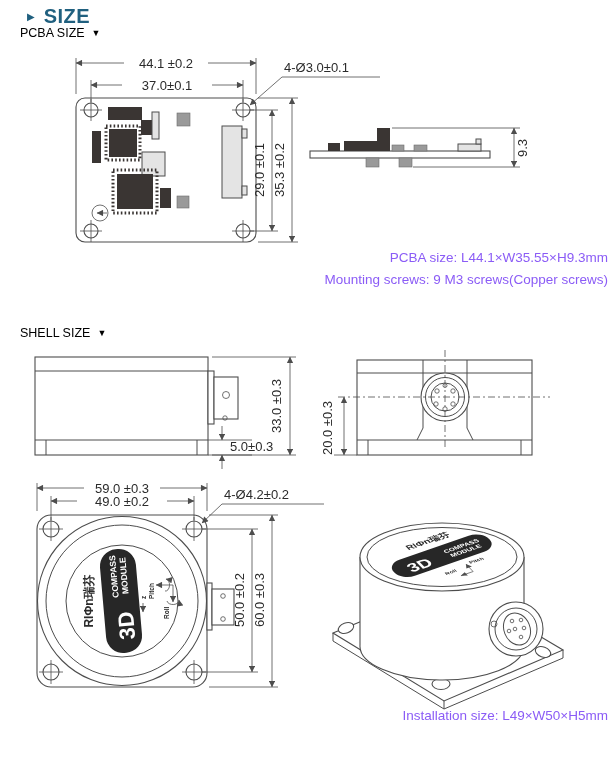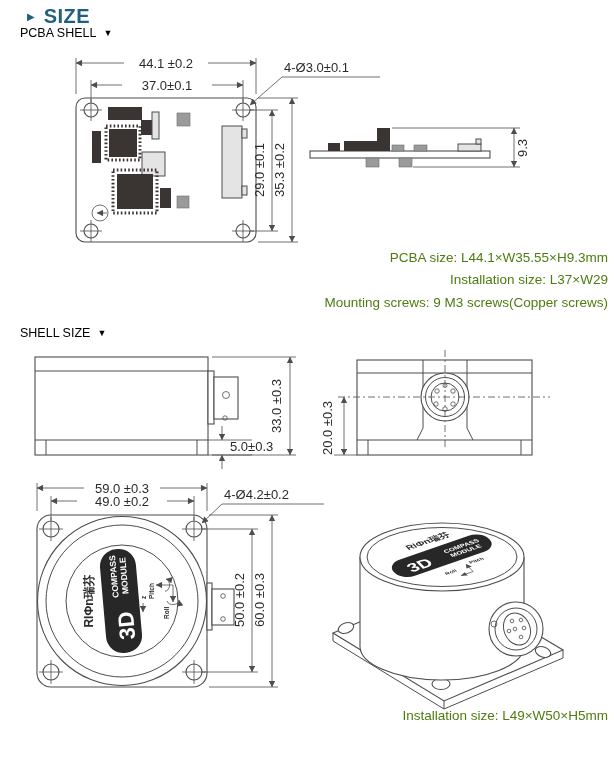--- a/index.html
+++ b/index.html
@@ -5,21 +5,21 @@
   html,body{margin:0;padding:0;background:#fff;}
   .page{position:relative;width:614px;height:772px;background:#ffffff;
         font-family:"Liberation Sans",sans-serif;overflow:hidden;color:#1a1a1a;}
   .hdr{position:absolute;top:5px;left:27px;display:flex;align-items:center;gap:9px;}
   .hdr .tri{color:#20607f;font-size:10px;line-height:1;}
   .hdr .ttl{color:#20607f;font-weight:bold;font-size:20px;letter-spacing:.5px;}
   .seclbl{position:absolute;left:20px;font-size:12.5px;color:#000;display:flex;align-items:center;gap:7px;}
   .seclbl .dn{font-size:9px;color:#000;}
   .lbl-pcba{top:26px;}
   .lbl-shell{top:326px;}
-  .caps{position:absolute;right:6px;text-align:right;font-size:13.5px;line-height:22.4px;color:#4d7c0f;}
+  .caps{position:absolute;right:6px;text-align:right;font-size:13.5px;line-height:22.4px;color:#8b5cf6;}
   .caps-pcba{top:247px;}
   .caps-shell{top:705px;}
   svg{position:absolute;left:0;top:0;}
   svg text{font-family:"Liberation Sans",sans-serif;font-size:13px;fill:#2b2b2b;}
   .ln{stroke:#4d4d4d;stroke-width:1;fill:none;}
   .thin{stroke:#4d4d4d;stroke-width:.8;fill:none;}
   .dash{stroke:#4d4d4d;stroke-width:.8;fill:none;stroke-dasharray:7 3 2 3;}
   .dk{fill:#3a3533;stroke:none;}
   .gy{fill:#9a9a9a;stroke:#6b6b6b;stroke-width:.6;}
   .lg{fill:#e4e4e4;stroke:#4d4d4d;stroke-width:1;}
@@ -33,21 +33,21 @@
 <body>
 
 <div class="page">
 
   <div class="hdr">
     <span class="tri">▶</span>
     <span class="ttl">SIZE</span>
   </div>
 
   <div class="seclbl lbl-pcba">
-    <span>PCBA SHELL</span>
+    <span>PCBA SIZE</span>
     <span class="dn">▼</span>
   </div>
 
   <div class="seclbl lbl-shell">
     <span>SHELL SIZE</span>
     <span class="dn">▼</span>
   </div>
 
   <svg width="614" height="772" viewBox="0 0 614 772">
     <defs>
@@ -302,21 +302,20 @@
         <circle cx="521" cy="637" r="1.8" class="thin"></circle>
         <circle cx="515" cy="629" r="1.8" class="thin"></circle>
         <circle cx="524" cy="628" r="1.8" class="thin"></circle>
         <circle cx="494" cy="624" r="3" class="thin"></circle>
       </g>
     </g>
   </svg>
 
   <div class="caps caps-pcba">
     <div>PCBA size: L44.1×W35.55×H9.3mm</div>
-    <div>Installation size: L37×W29</div>
     <div>Mounting screws: 9 M3 screws(Copper screws)</div>
   </div>
 
   <div class="caps caps-shell">
     <div>Installation size: L49×W50×H5mm</div>
   </div>
 
 </div>
 
 </body></html>

